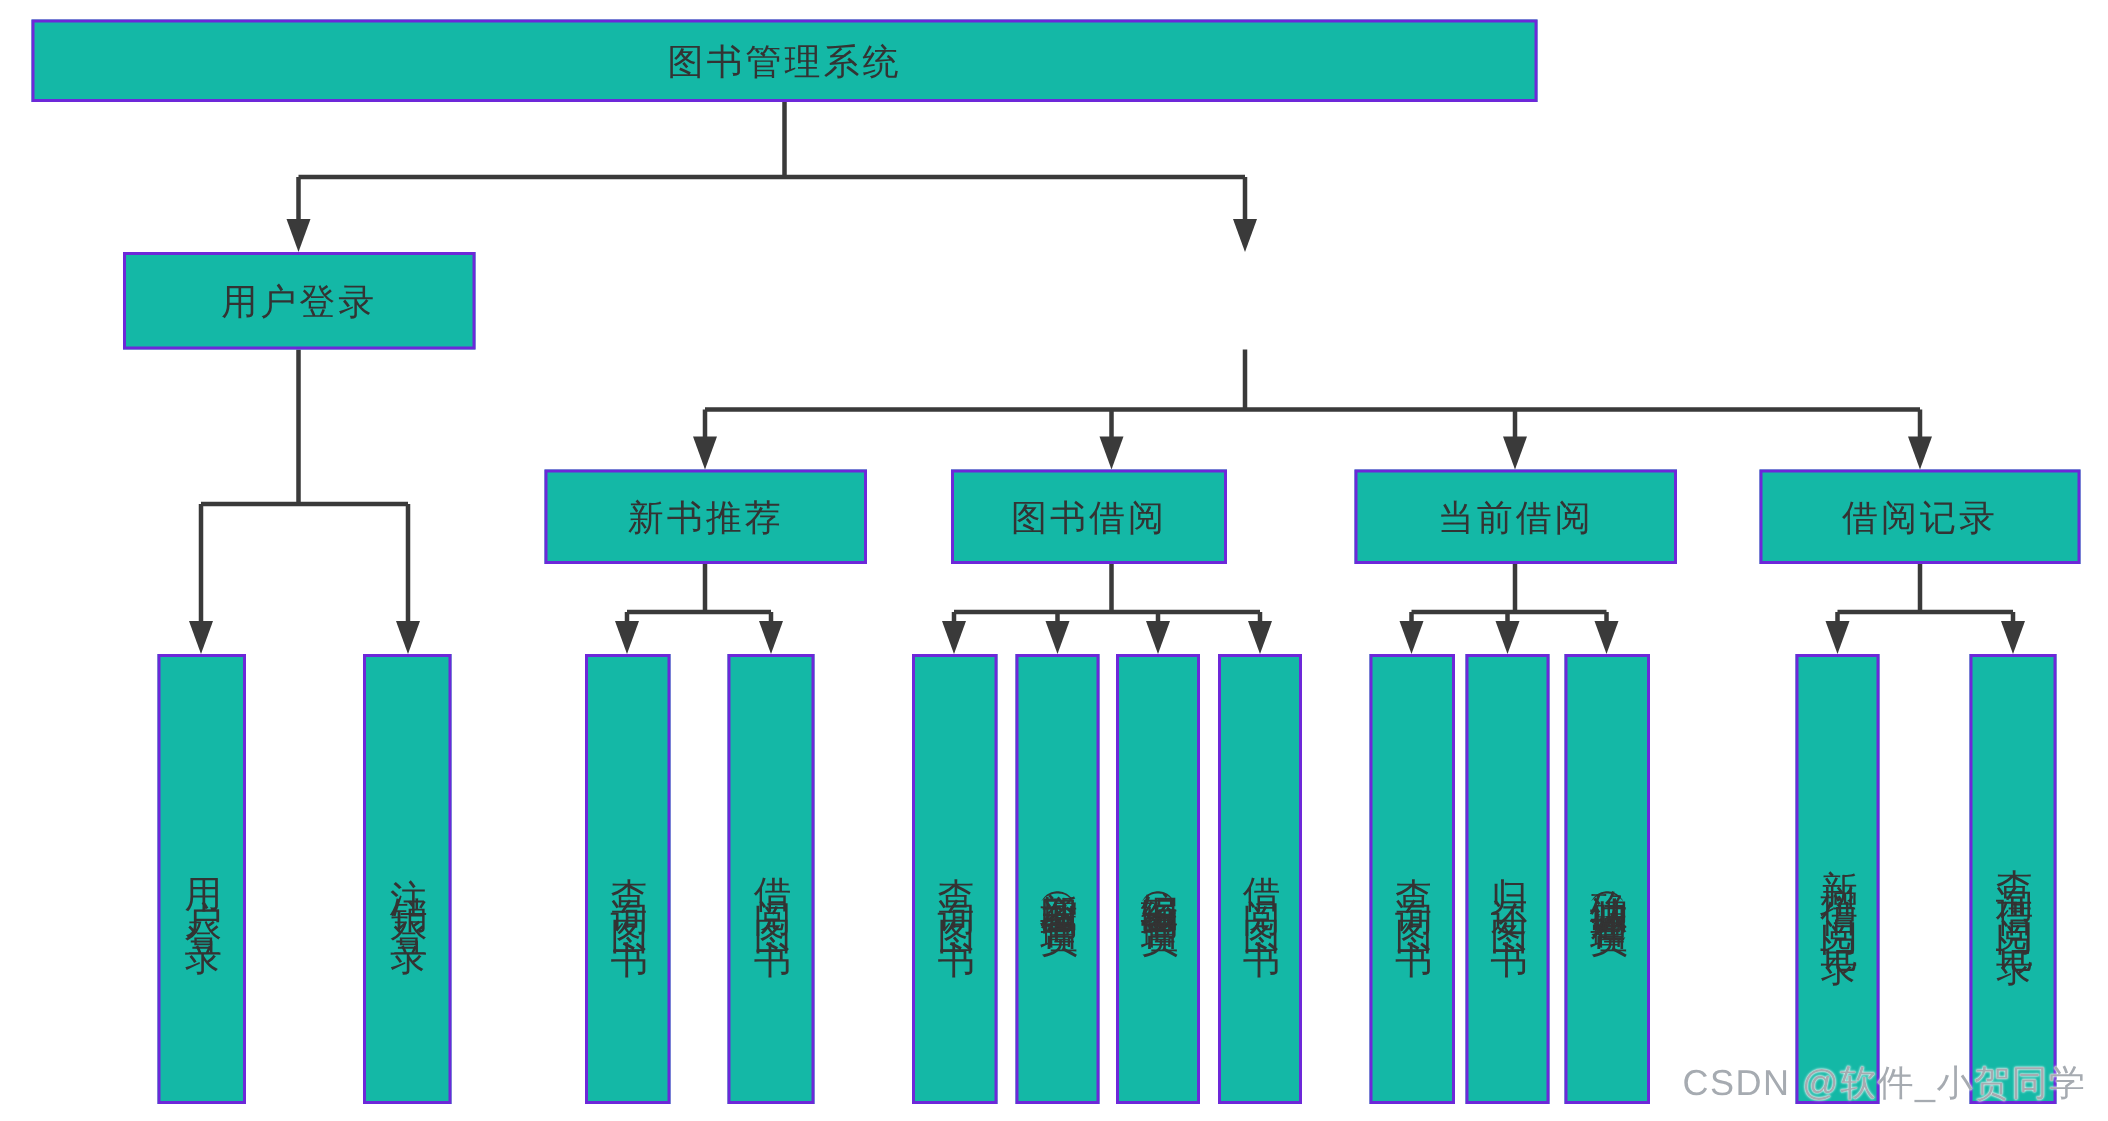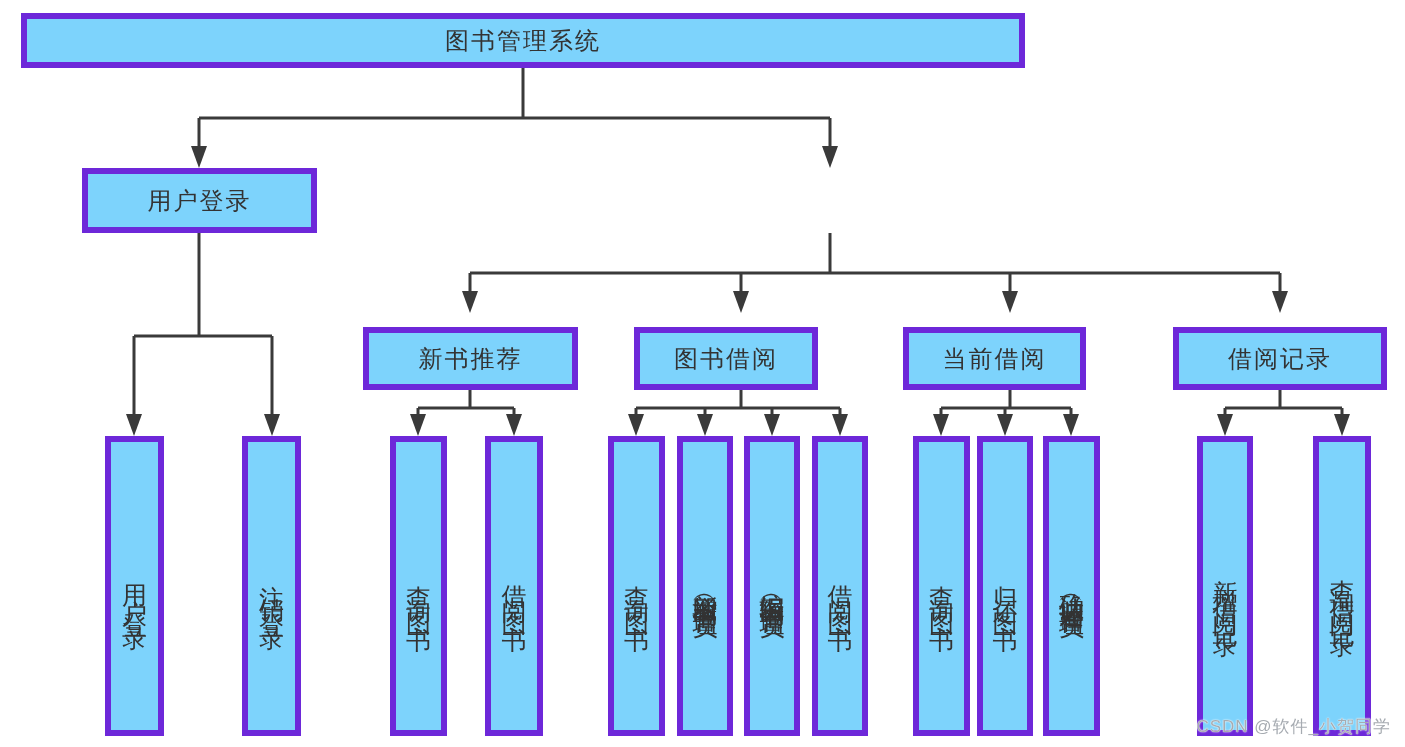--- a/index.html
+++ b/index.html
@@ -6,52 +6,52 @@
   #stage{
     position:relative;
     width:1405px;height:747px;
     background:#ffffff;
     font-family:"Liberation Sans","DejaVu Sans",sans-serif;
     overflow:hidden;
   }
   svg.wires{position:absolute;left:0;top:0;z-index:1;}
   .node{
     position:absolute;
-    background:#7dd3fc;
-    border:6px solid #6d28d9;
+    background:#14b8a6;
+    border:2px solid #6d28d9;
     box-sizing:border-box;
     display:flex;align-items:center;justify-content:center;
     z-index:2;
     color:#333333;
   }
   .hlabel{
     font-size:24px;
     letter-spacing:2px;
     white-space:nowrap;
   }
   .root-box{left:21px;top:13px;width:1004px;height:55px;}
   .l2-box{top:168px;width:235px;height:65px;}
-  .l3-box{top:327px;height:63px;text-align:center;}
+  .l3-box{top:313px;height:63px;text-align:center;}
   .leaf{top:436px;height:300px;}
   .vtext{
     writing-mode:vertical-rl;
     text-orientation:mixed;
     font-size:25px;
     line-height:1;
     color:#333333;
     white-space:nowrap;
   }
   .sp4{letter-spacing:14px;margin-top:14px;}
   .sp6{letter-spacing:11px;margin-top:11px;}
   .sp9{letter-spacing:3px;margin-top:3px;}
   #watermark{
     position:absolute;
     right:14px;bottom:9px;
     z-index:3;
-    font-size:17px;
+    font-size:24px;
     letter-spacing:1px;
     color:#a6abb1;
     text-shadow:0 0 2px #ffffff,0 0 1px #ffffff;
     white-space:nowrap;
     margin-top:31px;
   }
 </style>
 </head>
 <body>
 
@@ -104,21 +104,21 @@
   <div class="node l2-box" style="left:82px;">
     <span class="hlabel">用户登录</span>
   </div>
 
   <div class="node l3-box" style="left:363px;width:215px;">
     <span class="hlabel">新书推荐</span>
   </div>
   <div class="node l3-box" style="left:634px;width:184px;">
     <span class="hlabel">图书借阅</span>
   </div>
-  <div class="node l3-box" style="left:903px;width:183px;">
+  <div class="node l3-box" style="left:903px;width:215px;">
     <span class="hlabel">当前借阅</span>
   </div>
   <div class="node l3-box" style="left:1173px;width:214px;">
     <span class="hlabel">借阅记录</span>
   </div>
 
   <div class="node leaf" style="left:105px;width:59px;">
     <span class="vtext sp4">用户登录</span>
   </div>
   <div class="node leaf" style="left:242px;width:59px;">

